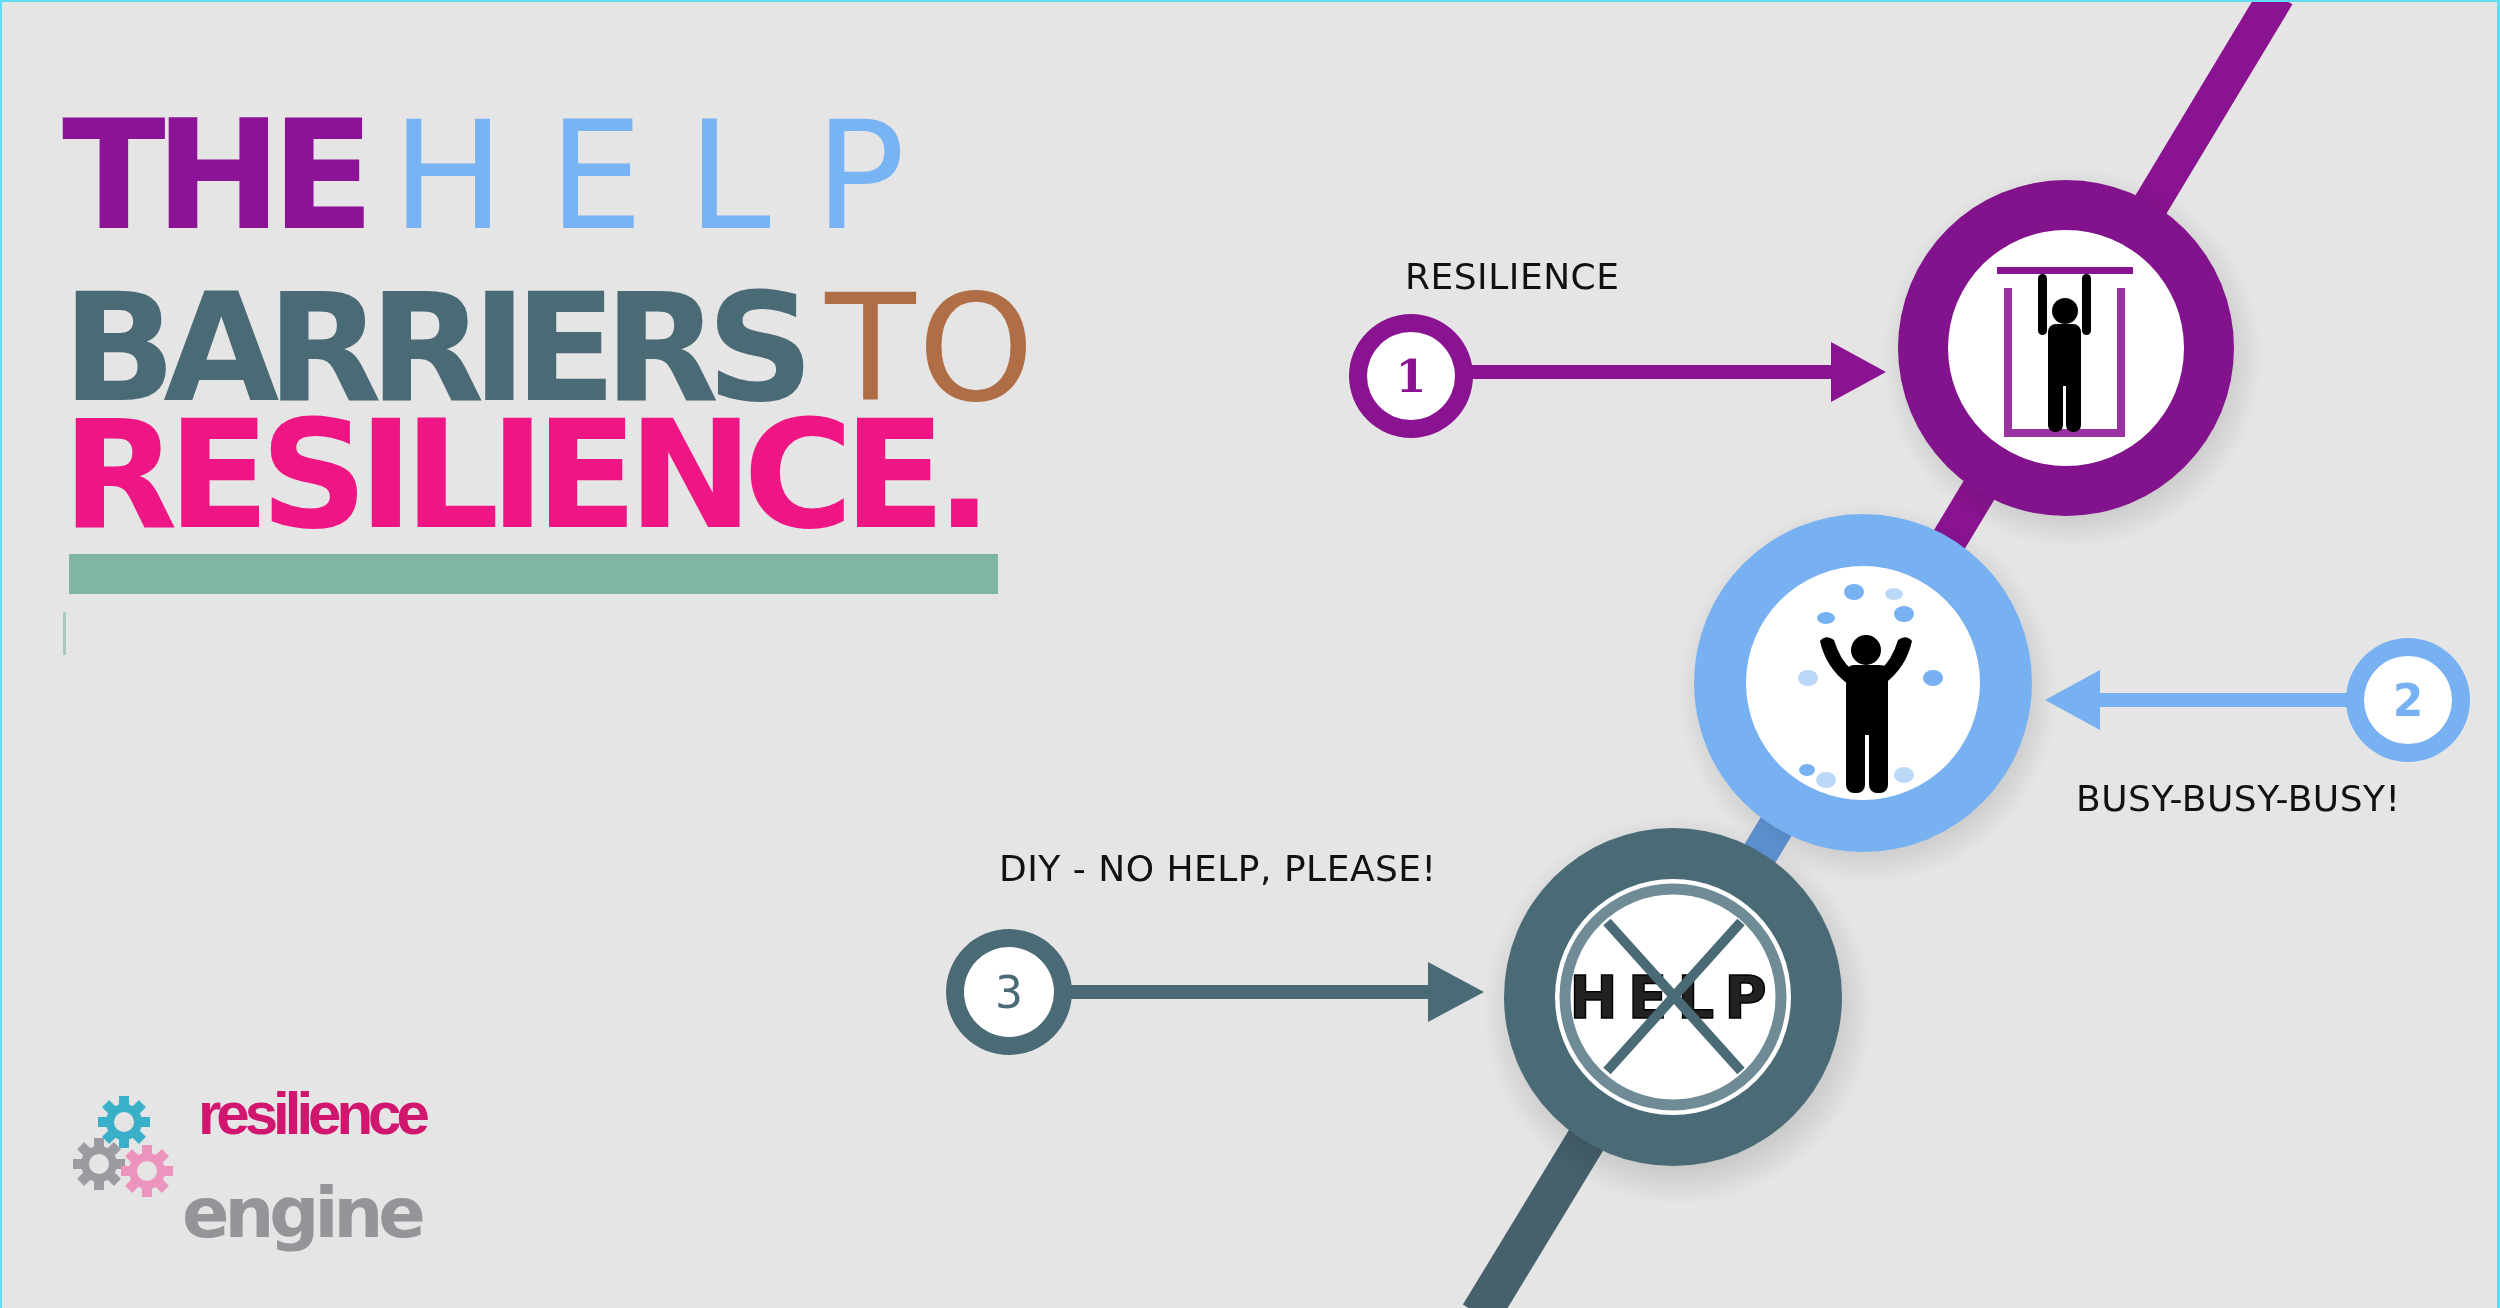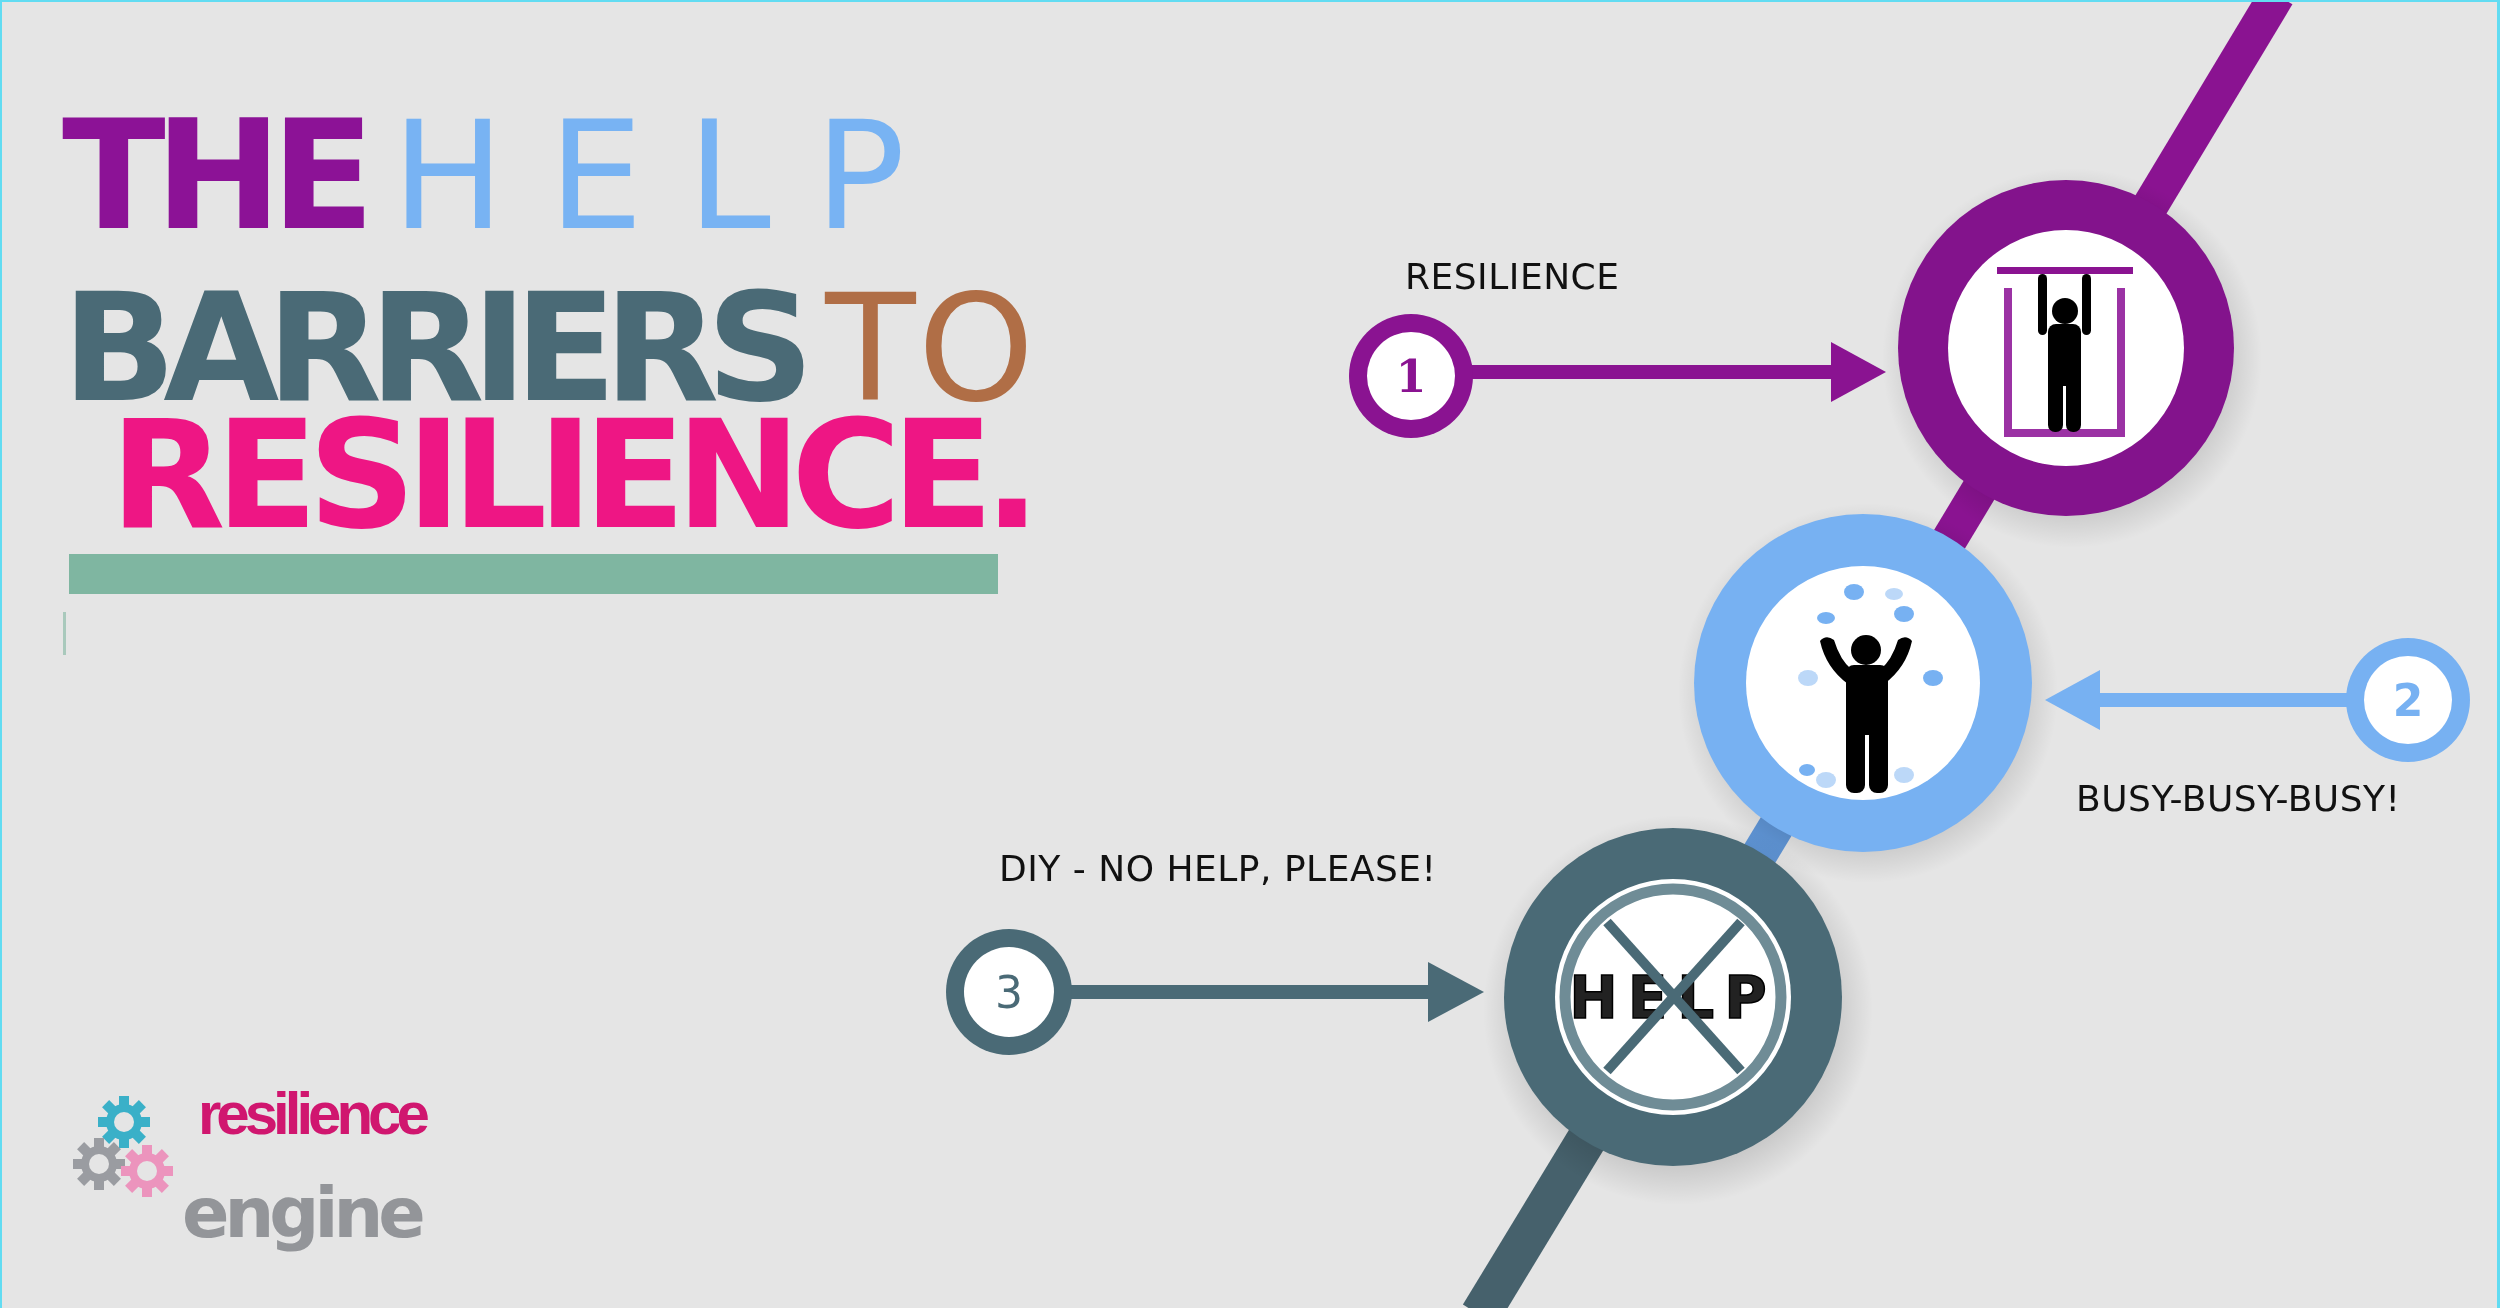--- a/index.html
+++ b/index.html
@@ -33,21 +33,21 @@
   }
   .c-purple { color: #8c1296; }
   .c-lightblue { color: #78b3f3; letter-spacing: 44px; }
   .c-slate { color: #4a6a76; }
   .c-brown { color: #b06e46; letter-spacing: 2px; }
   .c-pink { color: #ee1684; }
   .t1 .w-bold { font-size: 152px; letter-spacing: -11px; }
   .t1 .w-light { margin-left: 28px; }
   .t2 .w-bold { font-size: 150px; letter-spacing: -13px; }
   .t2 .w-light { margin-left: 24px; font-size: 148px; }
-  .t3 .w-bold { font-size: 150px; letter-spacing: -10px; margin-left: 48px; }
+  .t3 .w-bold { font-size: 150px; letter-spacing: -10px; }
   .green-bar {
     position: absolute; left: 69px; top: 554px; width: 929px; height: 40px;
     background: #7fb6a1;
   }
   .green-tick {
     position: absolute; left: 63px; top: 612px; width: 3px; height: 43px;
     background: #a9c9bc;
   }
   .label {
     position: absolute; font-family: "DejaVu Sans", sans-serif; font-size: 36px;

